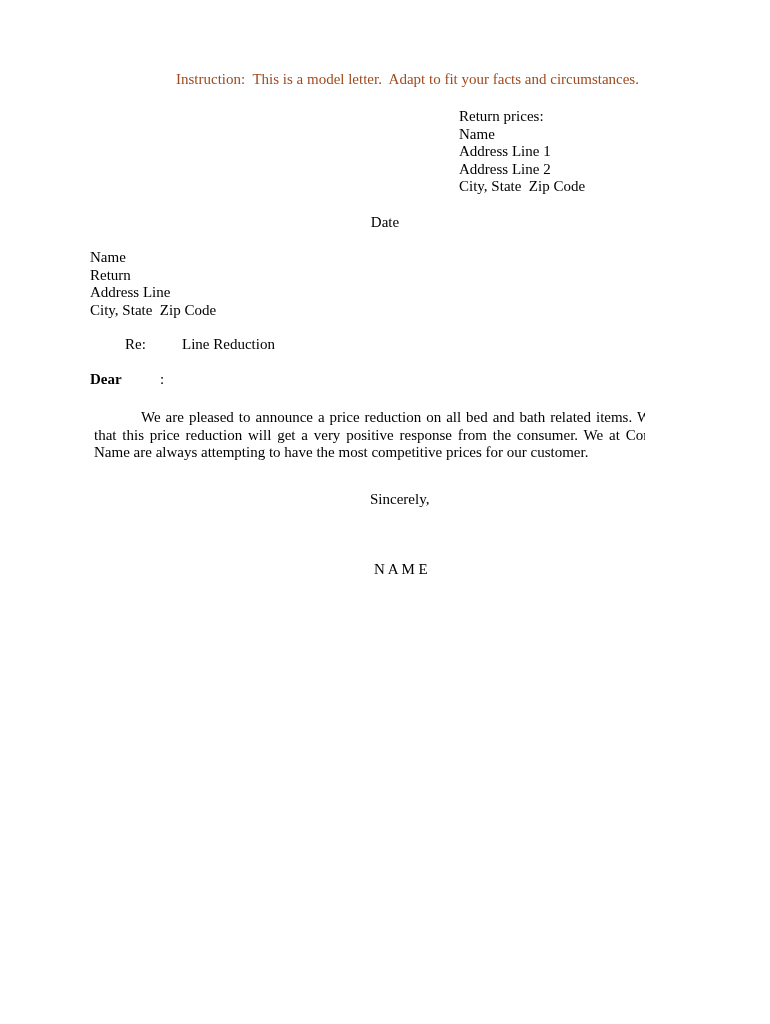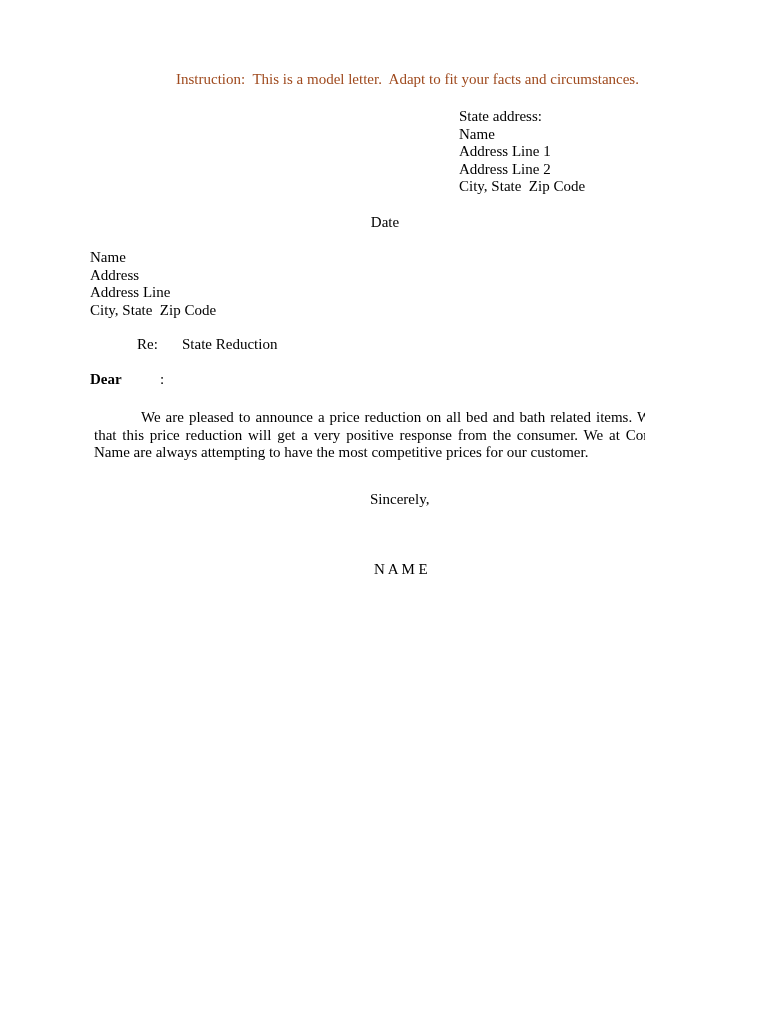--- a/index.html
+++ b/index.html
@@ -46,21 +46,21 @@
   }
   .re-line {
     position: absolute;
     left: 90px;
     top: 336px;
     width: 590px;
     height: 18px;
   }
   .re-label {
     position: absolute;
-    left: 47px;
+    left: 35px;
     top: 0;
     text-align: center;
   }
   .re-subject {
     position: absolute;
     left: 92px;
     top: 0;
   }
   .salutation {
     position: absolute;
@@ -101,39 +101,39 @@
   }
 </style>
 </head>
 <body>
 
 <div class="page">
 
   <div class="instruction">Instruction:  This is a model letter.  Adapt to fit your facts and circumstances.</div>
 
   <div class="return-address">
-    <div class="pre">State address:</div>
+    <div class="pre">Return prices:</div>
     <div class="pre">Name</div>
     <div class="pre">Address Line 1</div>
     <div class="pre">Address Line 2</div>
     <div class="pre">City, State  Zip Code</div>
   </div>
 
   <div class="date-line">Date</div>
 
   <div class="recipient">
     <div class="pre">Name</div>
-    <div class="pre">Address</div>
+    <div class="pre">Return</div>
     <div class="pre">Address Line</div>
     <div class="pre">City, State  Zip Code</div>
   </div>
 
   <div class="re-line">
     <span class="re-label">Re:</span>
-    <span class="re-subject">State Reduction</span>
+    <span class="re-subject">Line Reduction</span>
   </div>
 
   <div class="salutation">
     <span class="salutation-word">Dear</span>
     <span class="salutation-colon">:</span>
   </div>
 
   <p class="body-paragraph">We are pleased to announce a price reduction on all bed and bath related items.  We feel that this price reduction will get a very positive response from the consumer.  We at Company Name are always attempting to have the most competitive prices for our customer.</p>
 
   <div class="closing">Sincerely,</div>

